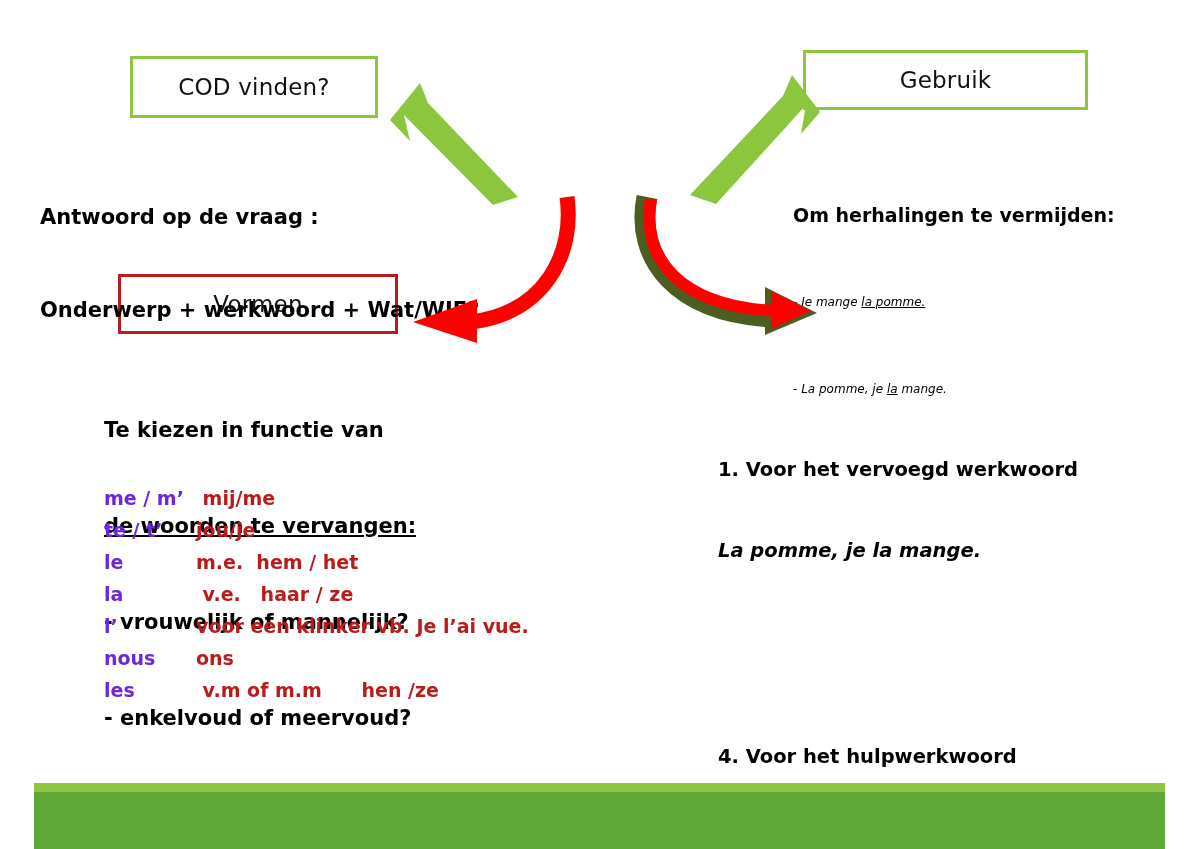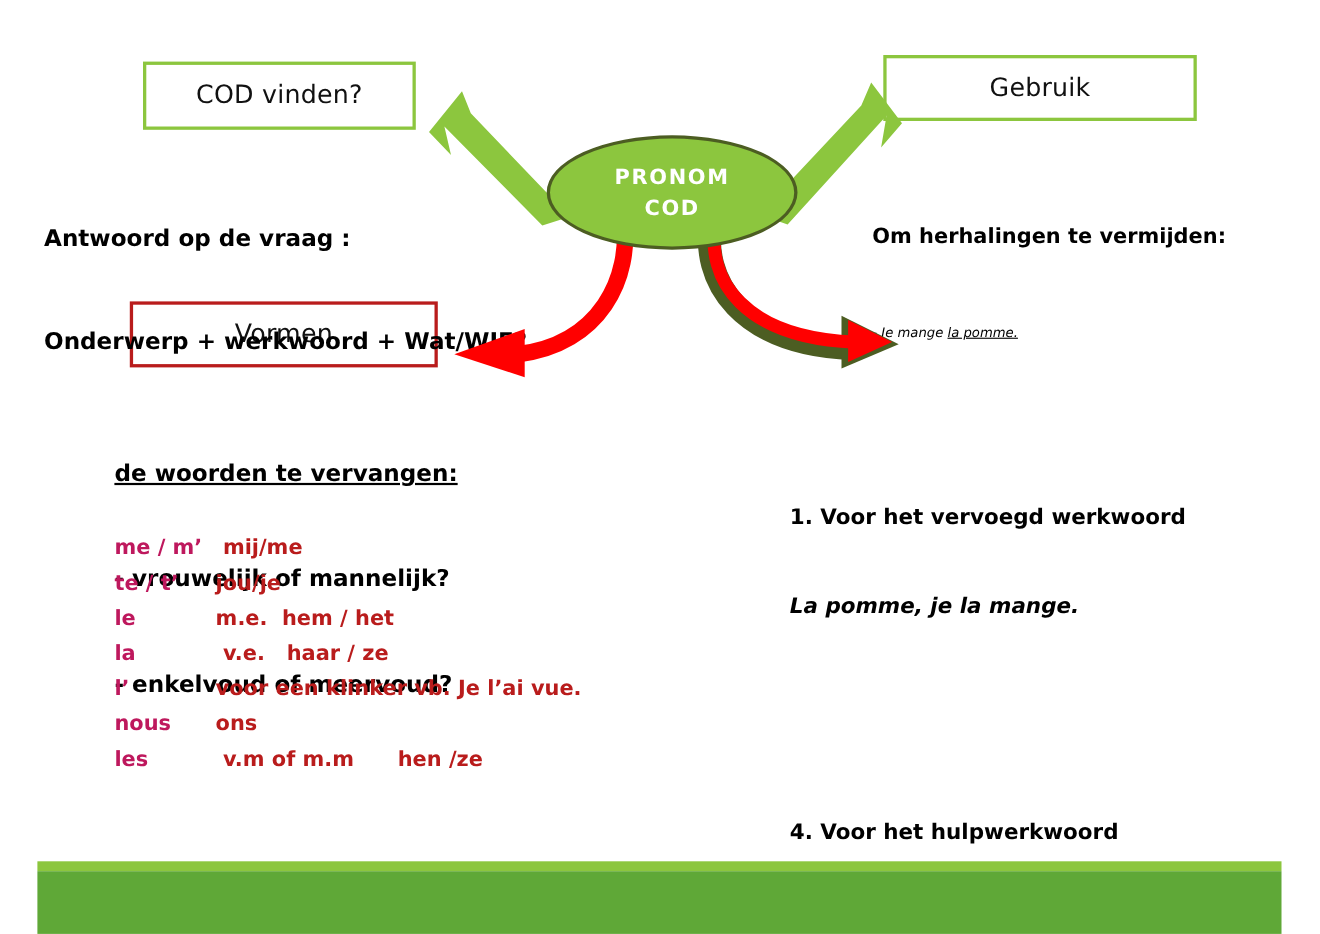--- a/index.html
+++ b/index.html
@@ -77,21 +77,21 @@
     font-weight: bold;
     font-size: 19px;
     border-collapse: collapse;
   }
   #vormen-table td {
     padding: 0 0 10px 0;
     vertical-align: top;
     white-space: pre;
   }
   #vormen-table td.form {
-    color: #be185d;
+    color: #6d28d9;
     width: 92px;
   }
   #vormen-table td.meaning {
     color: #b91c1c;
   }
 
   
   #txt-plaats {
     left: 718px; top: 348px;
     font-size: 19.5px;
@@ -165,23 +165,25 @@
 
 
   <div class="hand" id="txt-cod-q">
     <div>Antwoord op de vraag :</div>
     <div>Onderwerp + werkwoord + Wat/WIE?</div>
   </div>
 
   <div class="hand" id="txt-gebruik">
     <div>Om herhalingen te vermijden:</div>
     <div class="ex"><span>- Je mange </span><span class="u">la pomme.</span><span></span></div>
+    <div class="ex"><span>- La pomme, je </span><span class="u">la</span><span> mange.</span></div>
   </div>
 
   <div class="hand" id="txt-vormen-intro">
+    <div>Te kiezen in functie van</div>
     <div class="u">de woorden te vervangen:</div>
     <div>- vrouwelijk of mannelijk?</div>
     <div>- enkelvoud of meervoud?</div>
   </div>
 
   <table id="vormen-table">
     <tbody>
       <tr>
         <td class="form">me / m’</td>
         <td class="meaning"> mij/me</td>
@@ -220,24 +222,20 @@
     </div>
     <div class="blk">
       <div class="rule">4. Voor het hulpwerkwoord</div>
       <div class="ex">Sophie? Je l’ai vue hier.</div>
     </div>
     
     
     
   </div>
 
-  <div id="center-ellipse">
-    <span>PRONOM</span>
-    <span>COD</span>
-  </div>
 
   <svg class="arrow-svg" id="arrow-up-left" viewBox="0 0 140 130">
     <polygon points="0,45 30,8 38,28 128,122 103,130 14,40 20,66" fill="#8CC63E"></polygon>
   </svg>
 
   <svg class="arrow-svg" id="arrow-up-right" viewBox="0 0 140 135">
     <polygon points="140,42 112,5 103,26 10,125 36,134 126,35 121,64" fill="#8CC63E"></polygon>
   </svg>
 
   <svg class="arrow-svg" id="arrow-down-left" viewBox="0 0 190 150">

